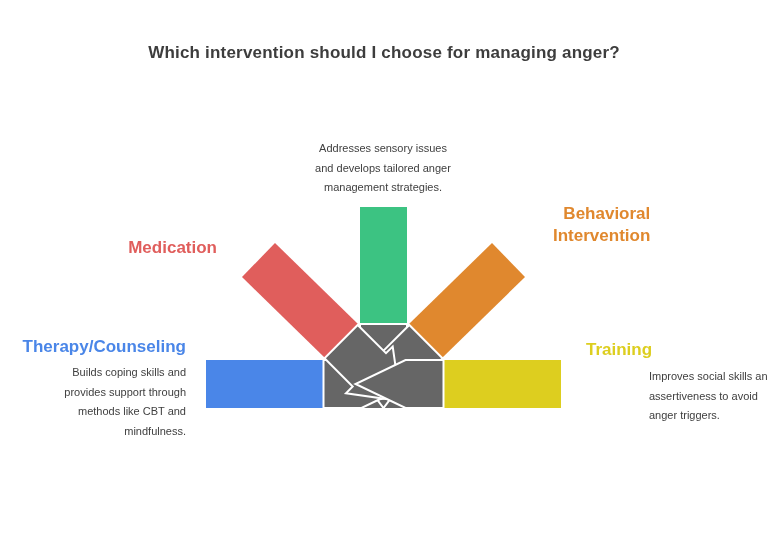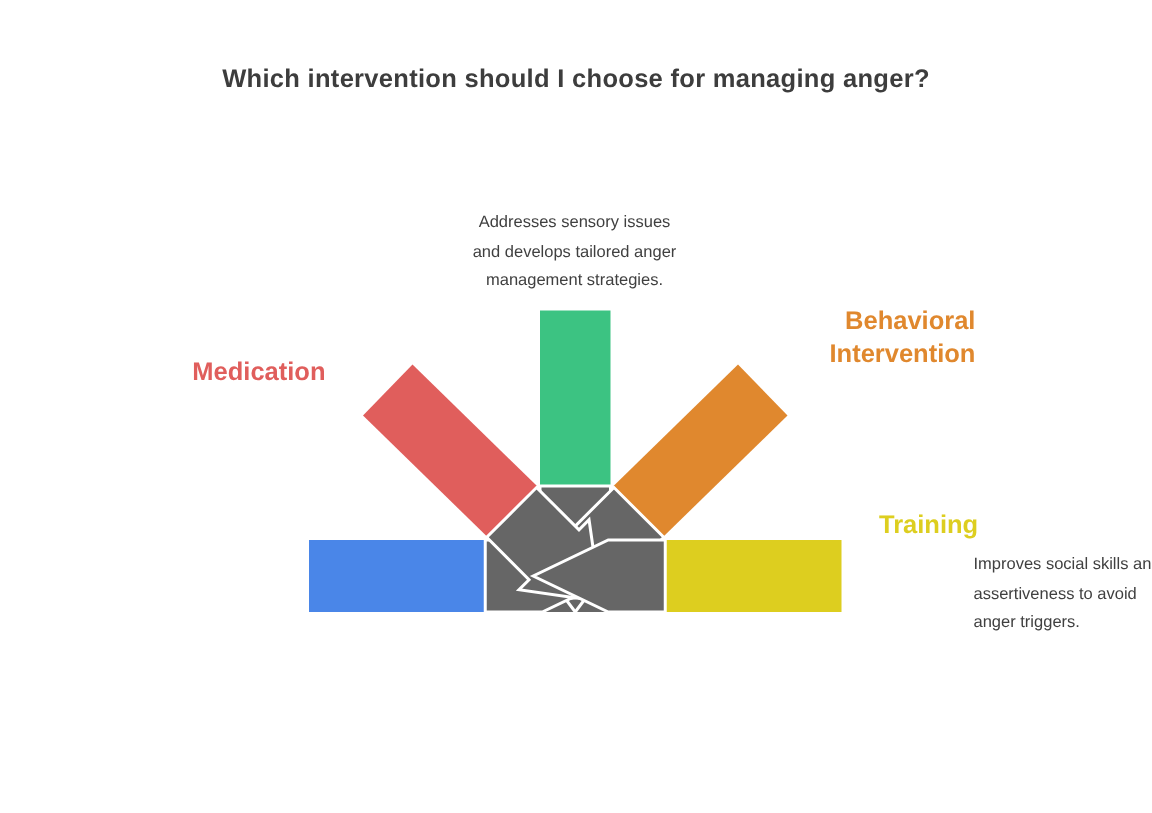--- a/index.html
+++ b/index.html
@@ -62,19 +62,24 @@
 
   <div class="desc ta-c occ-d">Addresses sensory issues
 and develops tailored anger
 management strategies.</div>
 
   <div class="heading ta-r med-h" style="color: rgb(224, 94, 92);">Medication</div>
 
   <div class="heading beh-h" style="color: rgb(224, 136, 46);">Behavioral
 Intervention</div>
 
+  <div class="heading ta-r ther-h" style="color: rgb(74, 134, 232);">Therapy/Counseling</div>
+  <div class="desc ta-r ther-d">Builds coping skills and
+provides support through
+methods like CBT and
+mindfulness.</div>
 
   <div class="heading train-h" style="color: rgb(221, 206, 31);">Training</div>
   <div class="desc train-d">Improves social skills and
 assertiveness to avoid
 anger triggers.</div>
 
 </div>
 
 </body></html>

